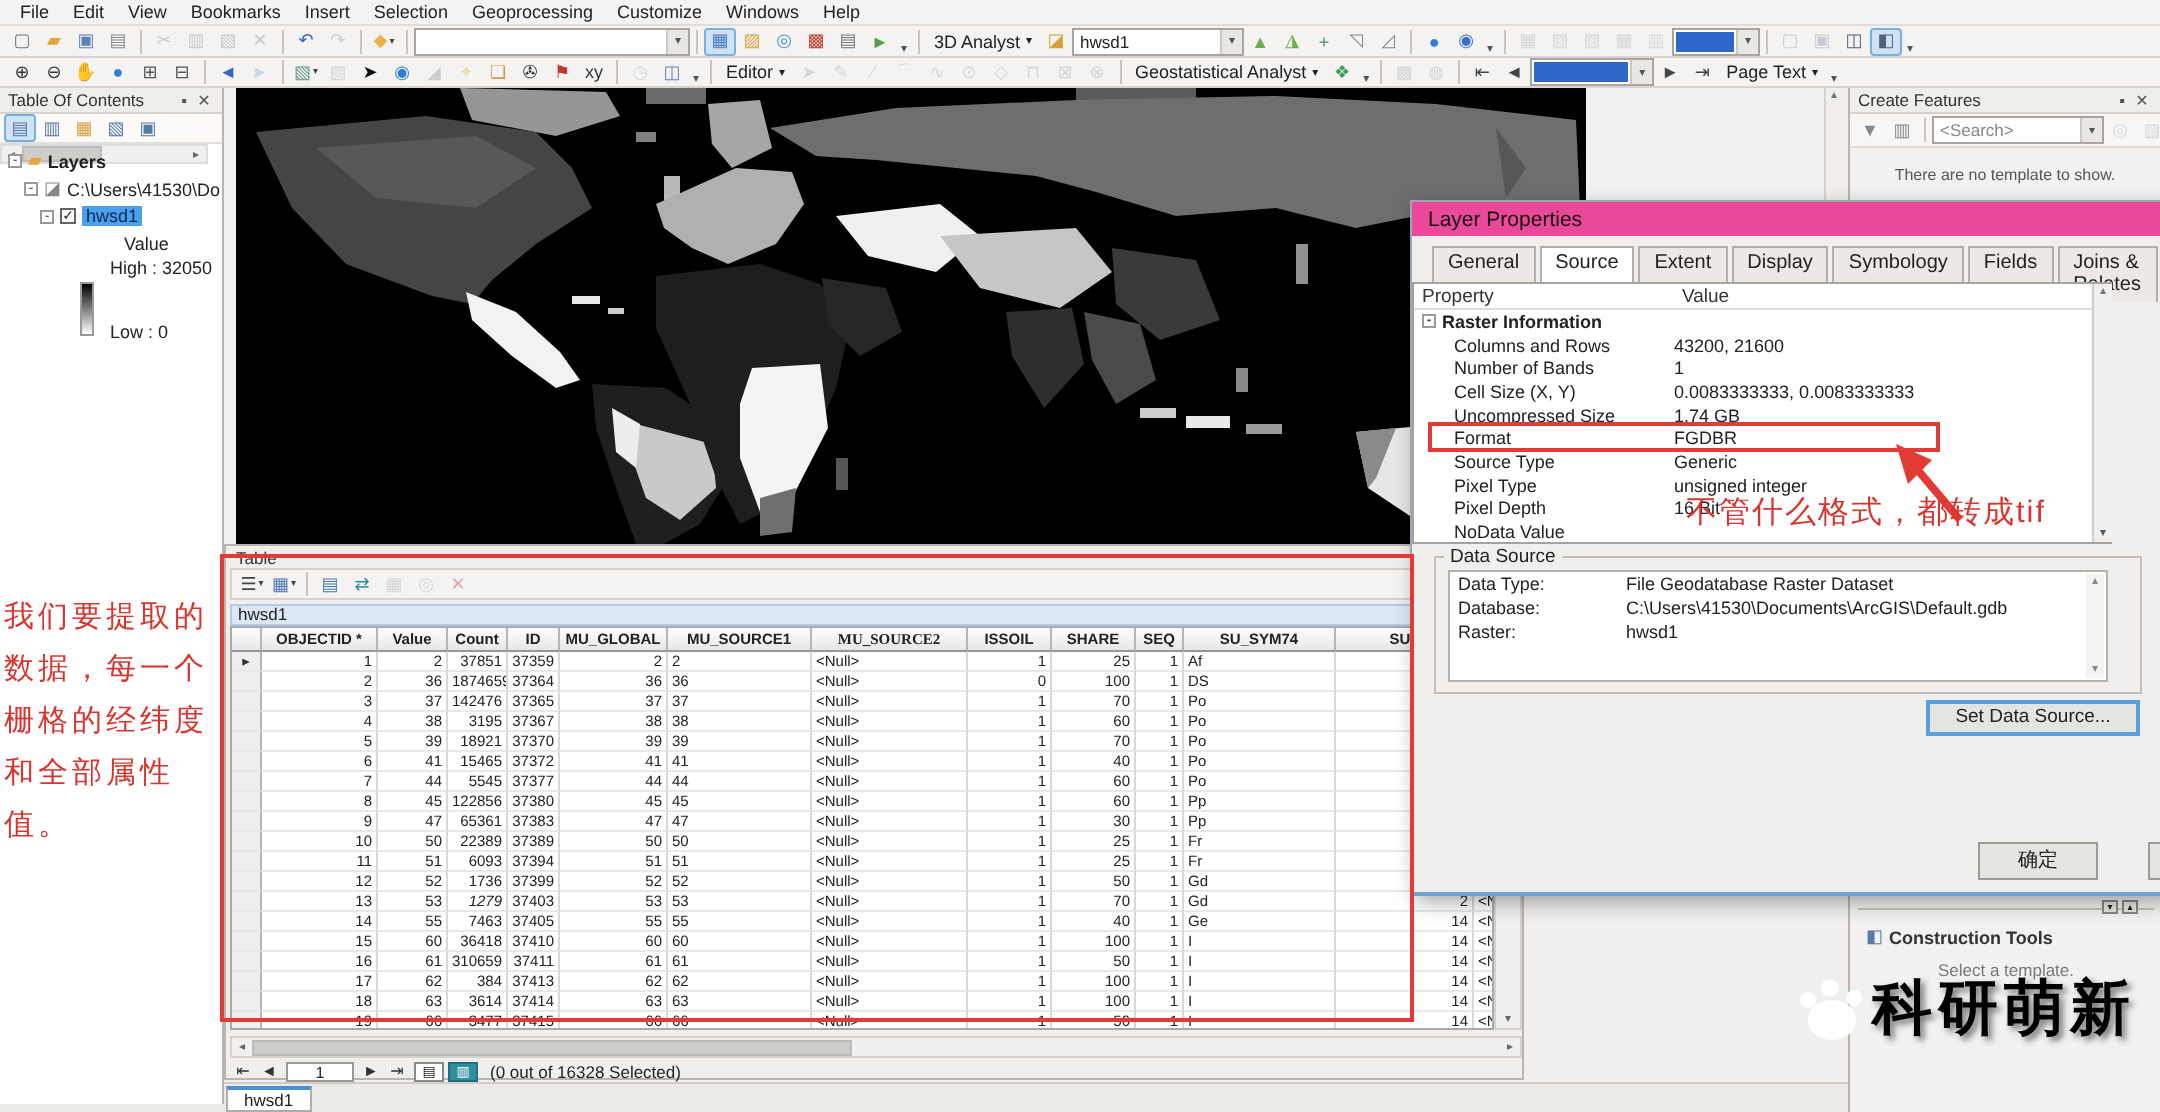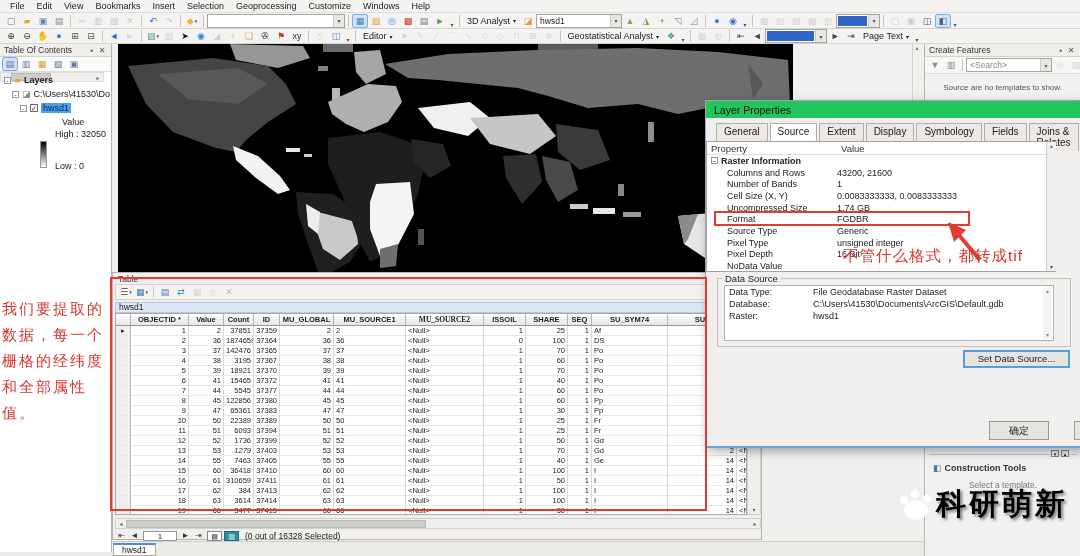--- a/index.html
+++ b/index.html
@@ -55,21 +55,21 @@
 .tc.selc{background:#f0efed;border-right:1px solid #b5b5b5;text-align:center;color:#333}
 #tbl-vscroll{position:absolute;left:634px;top:40px;width:14px;height:202px;background:#f0efed;border:1px solid #d5d2cd;font-size:6px;color:#666;text-align:center}
 #tw-hscroll{position:absolute;left:2px;top:245px;width:646px;height:11px;background:#f0efed;border:1px solid #d5d2cd;display:flex;align-items:center}
 #tw-nav{position:absolute;left:2px;top:257px;width:646px;height:11px;display:flex;align-items:center;font-size:8.5px}
 .nbtn{width:13px;height:11px;display:flex;align-items:center;justify-content:center;font-size:8px;color:#333}
 #nav-cur{width:34px;height:10px;background:#fff;border:1px solid #999;text-align:center;font-size:8px;line-height:9px;margin:0 2px}
 .nicon{width:15px;height:10px;border:1px solid #8a8a8a;margin-left:2px;font-size:7px;line-height:9px;text-align:center;background:#fff}
 .nicon.teal{background:#2f8f9f;border-color:#1f6f7f;color:#fff}
 
 #dlg{left:705px;top:100px;width:377px;height:347px;background:#f0efed;border:1px solid #9aa7b5;box-shadow:3px 4px 10px rgba(0,0,0,.35);z-index:20}
-#dlg-title{height:17px;background:#22c55e;font-size:10.5px;padding:3px 16px 0 8px;color:#111}
+#dlg-title{height:17px;background:#ec4899;font-size:10.5px;padding:3px 16px 0 8px;color:#111}
 #dlg-tabs{position:absolute;left:10px;top:22px;display:flex}
 .dtab{padding:2px 7px 3px 7px;border:1px solid #b2afaa;border-bottom:none;background:#ece9e5;margin-right:2px;font-size:10px;color:#222}
 .dtab.active{background:#fff;padding-bottom:4px;margin-bottom:-1px}
 #pgrid{position:absolute;left:0;top:40px;width:350px;height:131px;background:#fff;border:1px solid #a5a2a0}
 .pgh{display:flex;height:13px;border-bottom:1px solid #ddd;color:#333}
 .pgh div{font-size:9.5px;padding:1px 4px}
 .pgr{display:flex;height:11.7px;align-items:center}
 .pgl{width:130px;padding-left:20px;font-size:9px;overflow:hidden;white-space:nowrap;flex:none}
 .pgv{flex:1;font-size:9px;overflow:hidden;white-space:nowrap}
 .pgr.grp .pgl{font-weight:bold;padding-left:4px;display:flex;align-items:center}
@@ -873,21 +873,21 @@
       <div class="cv" style="color:#888">&lt;Search&gt;</div>
       <div class="ca">▾</div>
     </div>
     <div class="tbtn off">
         <span style="color:#aaa">◎</span>
       </div>
     <div class="tbtn off">
         <span style="color:#aaa">▨</span>
       </div>
   </div>
-  <div id="cf-empty">Source are no templates to show.</div>
+  <div id="cf-empty">There are no template to show.</div>
   <div id="cf-divider"></div>
   <div class="cf-sq" style="left:126px;top:406px">▾</div>
   <div class="cf-sq" style="left:136px;top:406px">▴</div>
   <div id="cf-ct">
     <span class="licon" style="color:#567aa0">◧</span>
     <span>Construction Tools</span>
   </div>
   <div id="cf-hint">Select a template.</div>
 </div>
 

